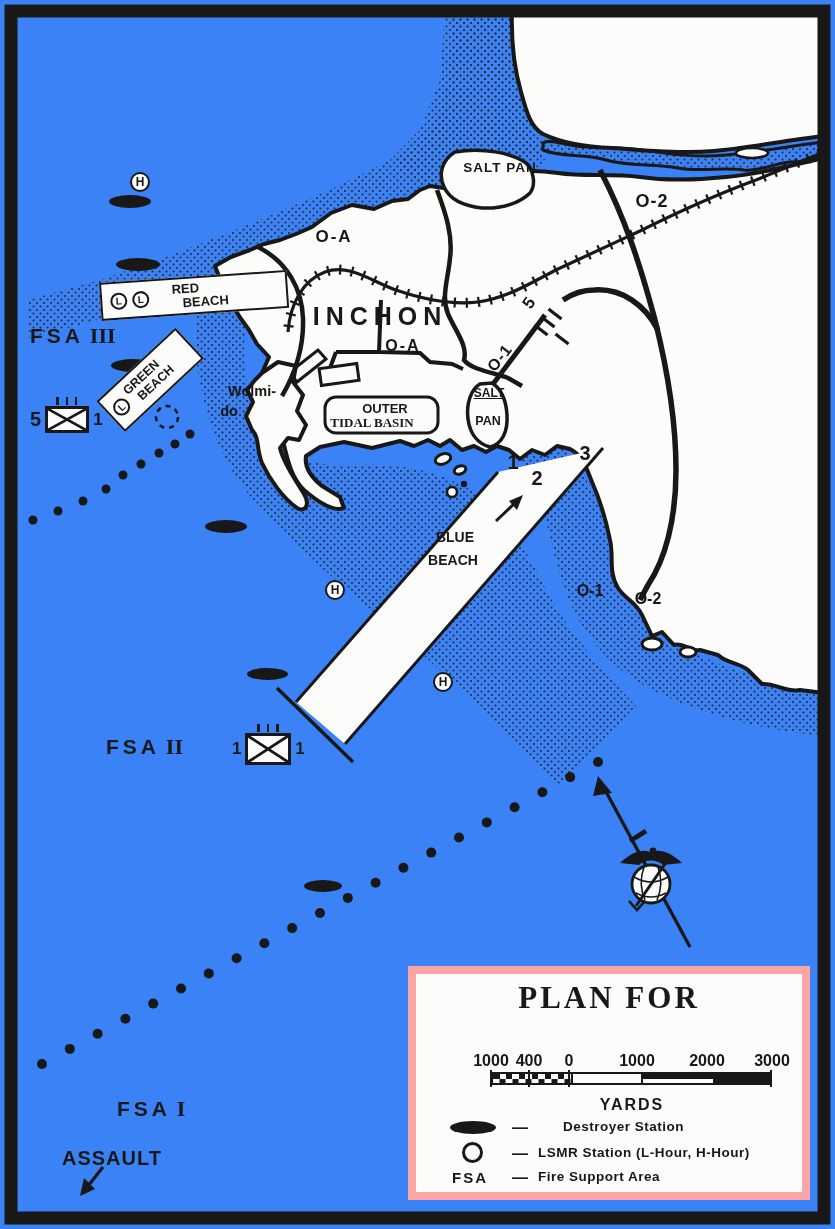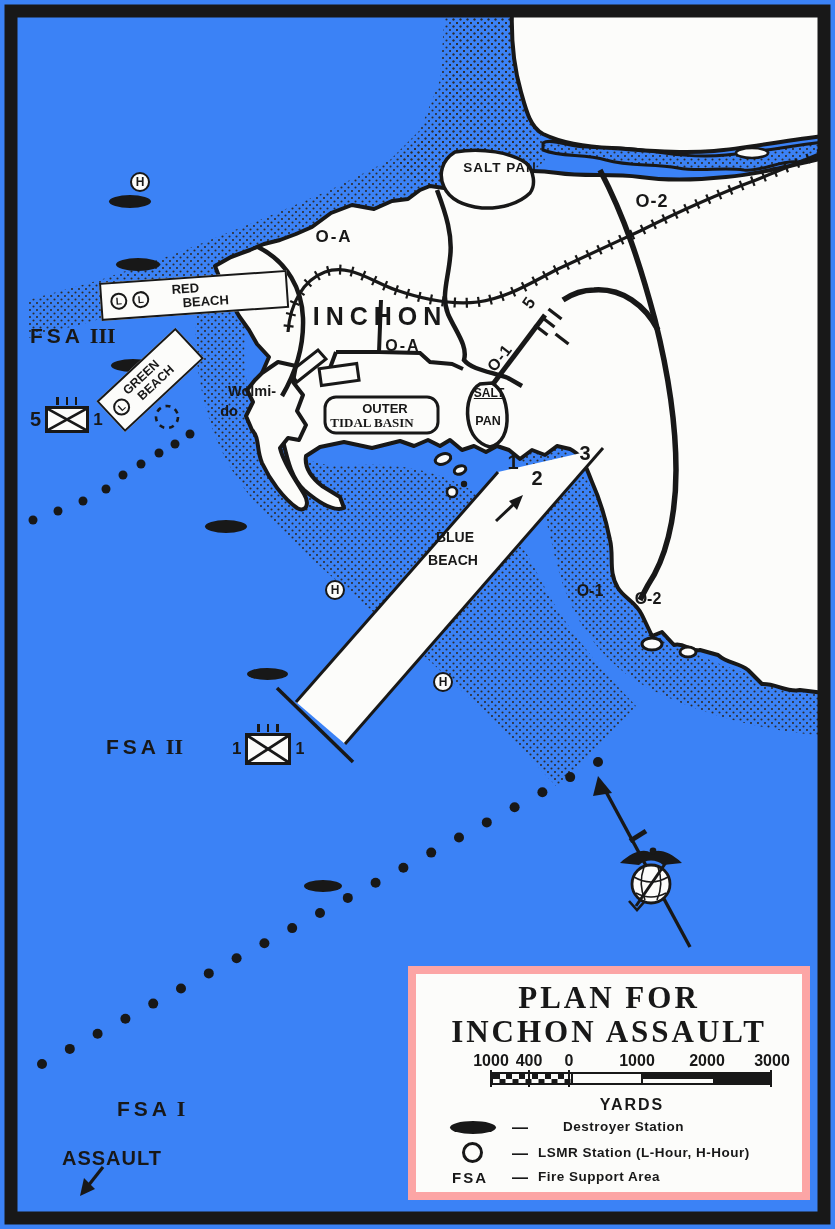--- a/index.html
+++ b/index.html
@@ -322,21 +322,20 @@
           <i></i>
           <i></i>
           <i></i>
         </span>
   </span>
   <span class="num" style="font-size:16px;">1</span>
 </div>
 
 <div id="titlebox">
   <div class="abs ttl" style="top:6px;">PLAN FOR</div>
-  <div class="abs ttl" style="top:40px;">INCHON ASSAULT</div>
 
   <div class="sc-num" style="left:75px;top:78px;">1000</div>
   <div class="sc-num" style="left:113px;top:78px;">400</div>
   <div class="sc-num" style="left:153px;top:78px;">0</div>
   <div class="sc-num" style="left:221px;top:78px;">1000</div>
   <div class="sc-num" style="left:291px;top:78px;">2000</div>
   <div class="sc-num" style="left:356px;top:78px;">3000</div>
 
   <div id="scalebar">
     <div class="checker">

